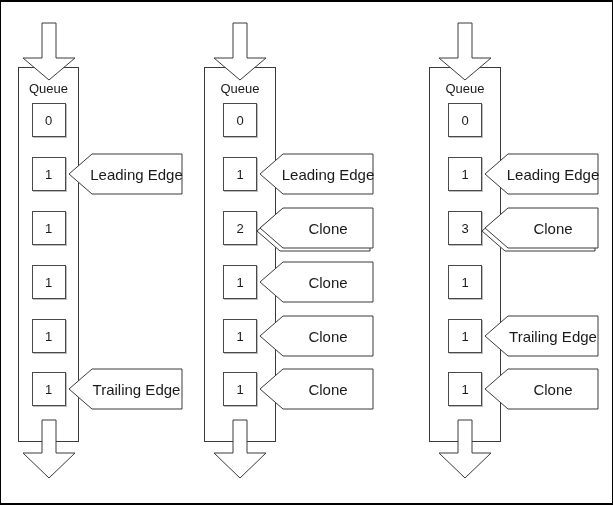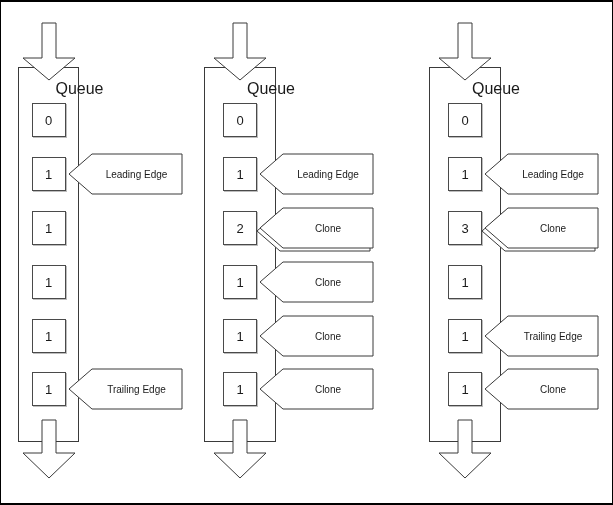--- a/index.html
+++ b/index.html
@@ -11,35 +11,34 @@
     border-width:2px 1px;
     background:#ffffff;
     font-family:"Liberation Sans","DejaVu Sans",sans-serif;
     color:#1a1a1a;
     overflow:hidden;
   }
   .abs{position:absolute;}
   .queue-rect{border:1px solid #3a3a3a;background:transparent;}
   .queue-label{
     text-align:center;
-    font-size:16px;
+    font-size:13px;
     line-height:14px;
     color:#1a1a1a;
-    margin-left:31px;
   }
   .cell-box{
     display:flex;align-items:center;justify-content:center;
     font-size:13px;
     background:#ffffff;
     border:1px solid #4a4a4a;
     box-shadow:1px 1px 0 #bdbdbd;
   }
   .callout-label{
     display:flex;align-items:center;justify-content:center;
-    font-size:10px;
+    font-size:15px;
     white-space:nowrap;
   }
   svg{position:absolute;overflow:visible;}
   polygon{fill:#ffffff;stroke:#3a3a3a;stroke-width:1;}
 </style>
 </head>
 <body>
 
 <div id="canvas">
     <div class="abs queue-rect" style="left: 17px; top: 65px; width: 61px; height: 375px;"></div>

